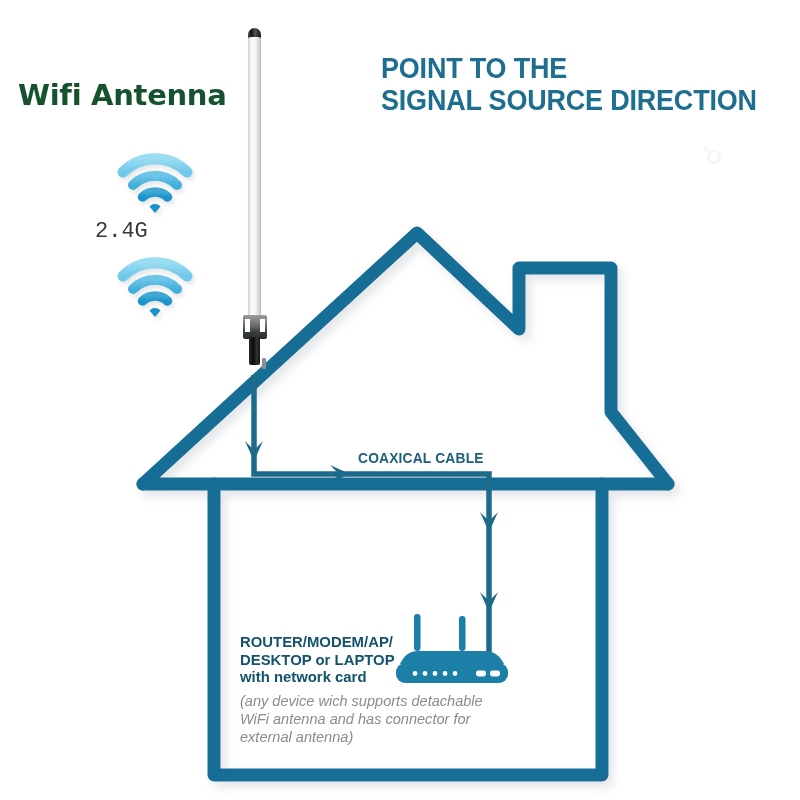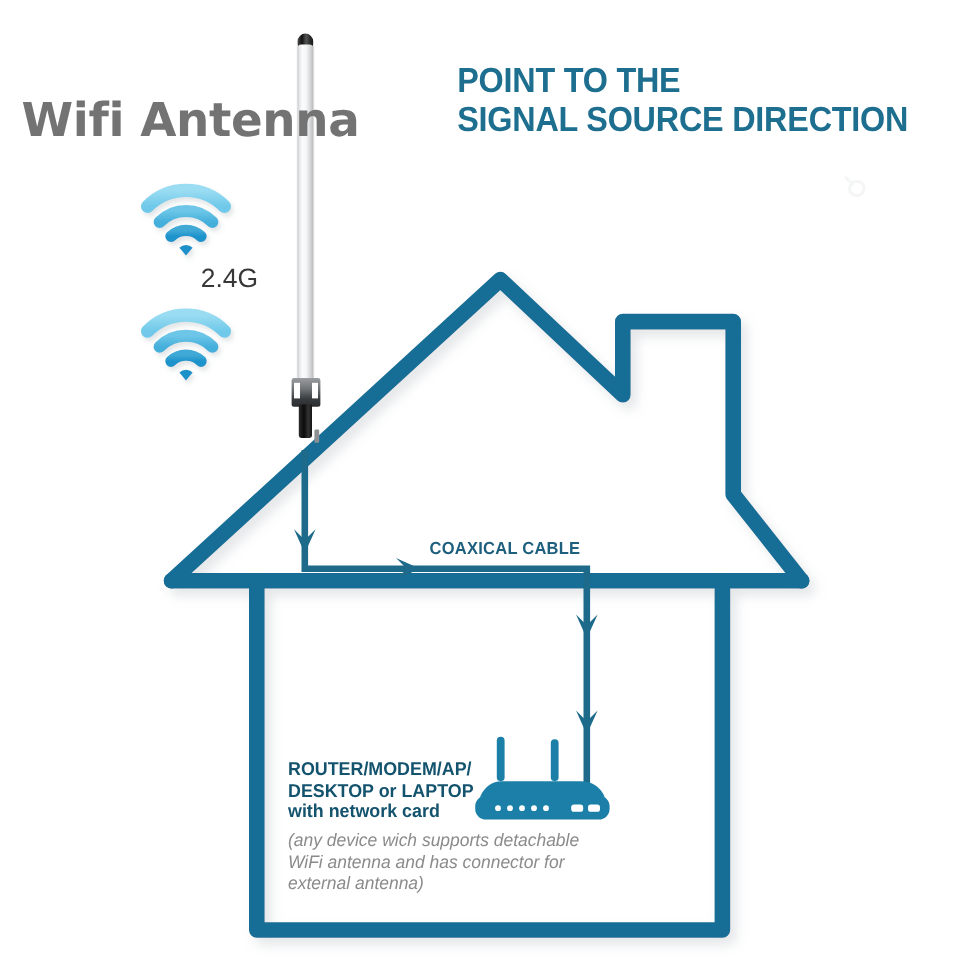--- a/index.html
+++ b/index.html
@@ -26,46 +26,46 @@
   }
 
   
   .txt { position: absolute; }
 
   #wifi-antenna-label {
     left: 18px;
     top: 78px;
     font-family: "DejaVu Sans", sans-serif;
     font-weight: bold;
-    font-size: 39px;
+    font-size: 29px;
     letter-spacing: -0.3px;
-    color: #737373;
+    color: #14532d;
     white-space: nowrap;
   }
 
   #headline {
     left: 381px;
     top: 52px;
     font-family: "Liberation Sans Narrow", "Liberation Sans", sans-serif;
     font-weight: bold;
     font-size: 29px;
     line-height: 32px;
     letter-spacing: -0.2px;
     color: #1d6e8f;
     text-transform: uppercase;
     transform: scaleX(0.93);
     transform-origin: left top;
   }
   #headline div { white-space: nowrap; }
 
   .band-label {
-    font-family: Liberation Sans, sans-serif;
+    font-family: Liberation Mono, monospace;
     font-size: 22px;
     color: #383838;
-    text-align: right;
+    text-align: left;
     width: 120px;
   }
   #band-label-24 { left: 95px; top: 219px; }
   #band-label-58 { left: 95px; top: 323px; }
 
   #coax-label {
     left: 358px;
     top: 450px;
     font-family: "Liberation Sans Narrow", "Liberation Sans", sans-serif;
     font-weight: bold;

